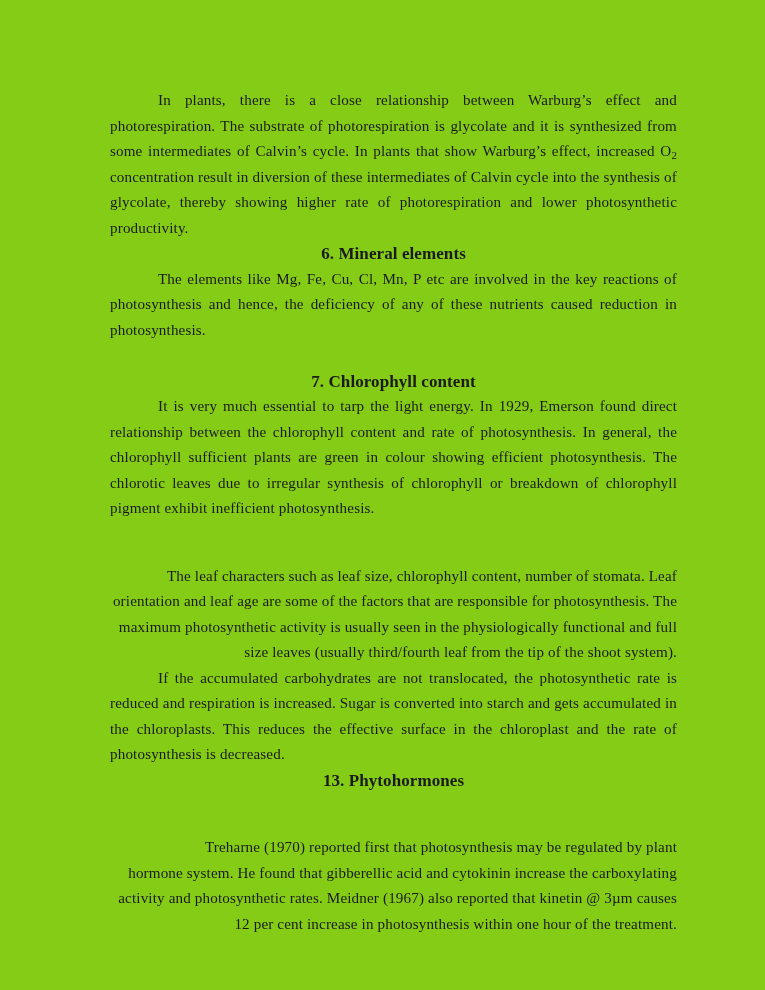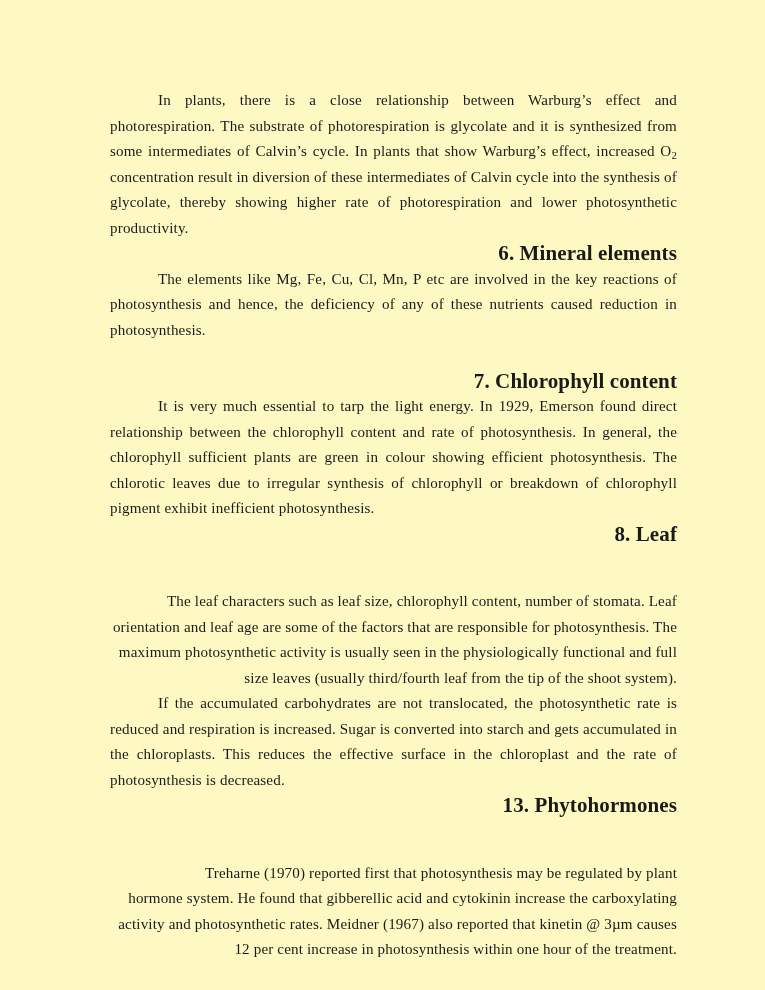--- a/index.html
+++ b/index.html
@@ -13,21 +13,21 @@
     height: 990px;
     overflow: hidden;
     font-family: "Liberation Serif", "DejaVu Serif", serif;
     color: #1a1a1a;
     -webkit-font-smoothing: antialiased;
   }
   .page {
     position: relative;
     width: 765px;
     height: 990px;
-    background: #fef9c3;
+    background: #84cc16;
     box-sizing: border-box;
   }
   .text-column {
     position: absolute;
     left: 110px;
     top: 88px;
     width: 567px;
   }
   .para {
     margin: 0;
@@ -39,24 +39,24 @@
   }
   .para.indent {
     text-indent: 48px;
   }
   .para.ragged {
     text-align: right;
     margin-top: 42px;
   }
   .heading {
     margin: 0;
-    font-size: 21px;
+    font-size: 17px;
     line-height: 25.5px;
     font-weight: bold;
-    text-align: right;
+    text-align: center;
     letter-spacing: 0.005em;
   }
   .gap-line {
     height: 25.5px;
     line-height: 25.5px;
     font-size: 15.1px;
   }
   sub {
     font-size: 0.72em;
     vertical-align: -0.25em;
@@ -72,21 +72,20 @@
     <p class="para indent"><span>In plants, there is a close relationship between Warburg’s effect and photorespiration. The substrate of photorespiration is glycolate and it is synthesized from some intermediates of Calvin’s cycle. In plants that show Warburg’s effect, increased O</span><sub>2</sub><span> concentration result in diversion of these intermediates of Calvin cycle into the synthesis of glycolate, thereby showing higher rate of photorespiration and lower photosynthetic productivity.</span></p>
 
     <h2 class="heading">6. Mineral elements</h2>
     <p class="para indent">The elements like Mg, Fe, Cu, Cl, Mn, P etc are involved in the key reactions of photosynthesis and hence, the deficiency of any of these nutrients caused reduction in photosynthesis.</p>
 
     <div class="gap-line">&nbsp;</div>
 
     <h2 class="heading">7. Chlorophyll content</h2>
     <p class="para indent">It is very much essential to tarp the light energy. In 1929, Emerson found direct relationship between the chlorophyll content and rate of photosynthesis. In general, the chlorophyll sufficient plants are green in colour showing efficient photosynthesis. The chlorotic leaves due to irregular synthesis of chlorophyll or breakdown of chlorophyll pigment exhibit inefficient photosynthesis.</p>
 
-    <h2 class="heading">8. Leaf</h2>
     <p class="para indent ragged">The leaf characters such as leaf size, chlorophyll content, number of stomata. Leaf orientation and leaf age are some of the factors that are responsible for photosynthesis. The maximum photosynthetic activity is usually seen in the physiologically functional and full size leaves (usually third/fourth leaf from the tip of the shoot system).</p>
 
     <p class="para indent">If the accumulated carbohydrates are not translocated, the photosynthetic rate is reduced and respiration is increased. Sugar is converted into starch and gets accumulated in the chloroplasts. This reduces the effective surface in the chloroplast and the rate of photosynthesis is decreased.</p>
 
     <h2 class="heading">13. Phytohormones</h2>
     <p class="para indent ragged">Treharne (1970) reported first that photosynthesis may be regulated by plant hormone system. He found that gibberellic acid and cytokinin increase the carboxylating activity and photosynthetic rates. Meidner (1967) also reported that kinetin @ 3µm causes 12 per cent increase in photosynthesis within one hour of the treatment.</p>
 
   </div>
 </div>
 

